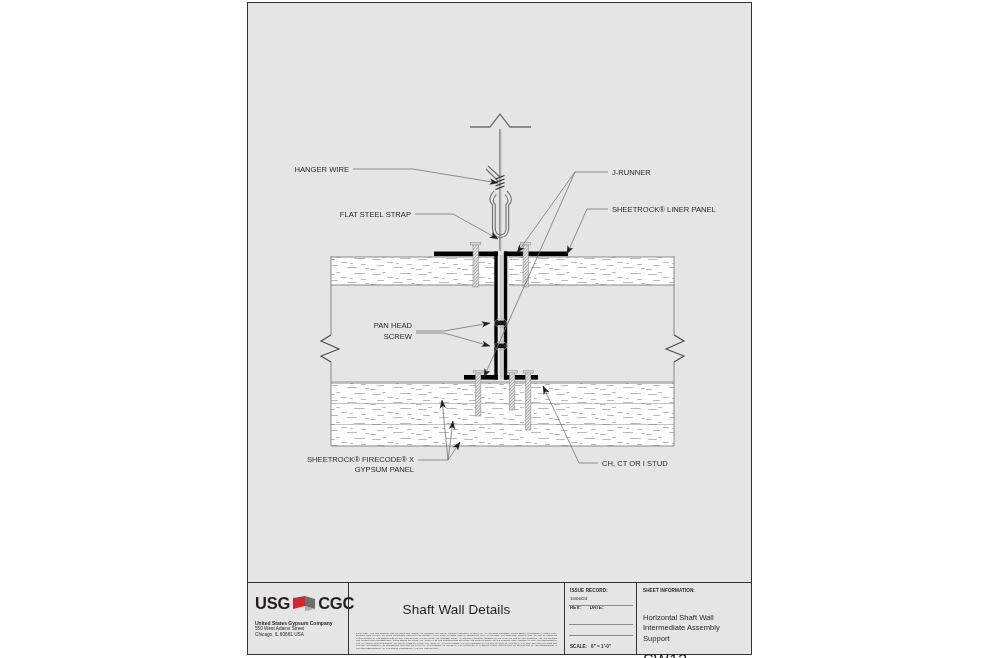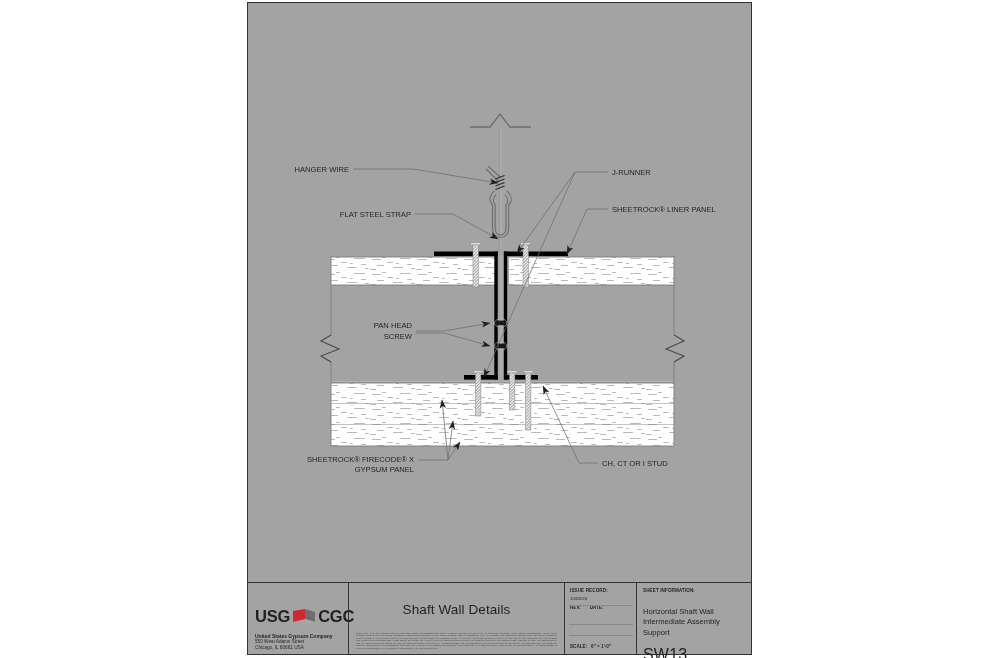--- a/index.html
+++ b/index.html
@@ -13,21 +13,21 @@
   }
 
   #sheet {
     position: absolute;
     left: 247px;
     top: 2px;
     width: 505px;
     height: 653px;
     border: 1.5px solid #333333;
     box-sizing: border-box;
-    background: #a3a3a3;
+    background: #e5e5e5;
   }
 
   
   #drawing {
     position: absolute;
     left: 0;
     top: 0;
     width: 503px;
     height: 578px;
   }
@@ -51,21 +51,21 @@
   #tb-logo {
     width: 101px;
     border-right: 1.2px solid #333333;
     padding: 6px 6px 4px 7px;
   }
   .logo-row {
     display: flex;
     align-items: center;
     justify-content: space-between;
     gap: 3px;
-    margin-top: 18px;
+    margin-top: 5px;
     margin-bottom: 7px;
   }
   .logo-word {
     font-family: "Liberation Sans", sans-serif;
     font-weight: bold;
     font-size: 16.5px;
     letter-spacing: -0.2px;
     color: #231f20;
   }
   .logo-mark {
@@ -147,21 +147,21 @@
   #tb-issue .scalerow .sv { font-weight: bold; margin-left: 4px; }
 
   #tb-sheet {
     width: 114px;
     padding: 5px 0 0 6px;
   }
   #tb-sheet .sheetlines {
     font-size: 7.6px;
     line-height: 10.3px;
     color: #231f20;
-    margin-top: 14px;
+    margin-top: 20px;
   }
   #tb-sheet .sheetno {
     font-size: 16px;
     color: #231f20;
     margin-top: 8px;
     letter-spacing: 0.2px;
   }
 
   .lbl-text {
     font-family: "Liberation Sans", sans-serif;

